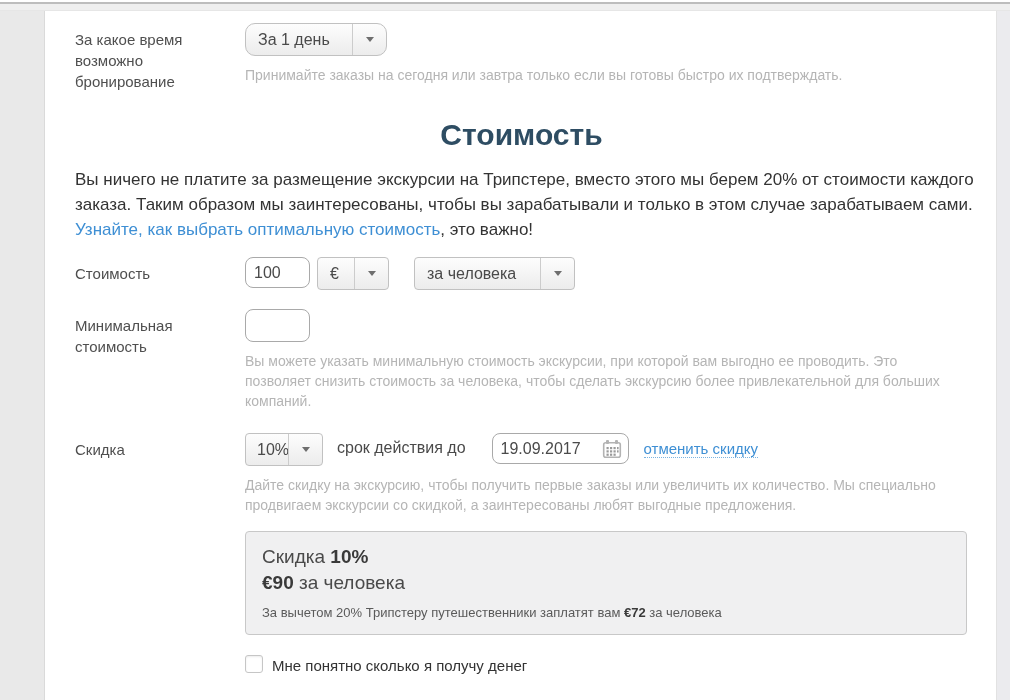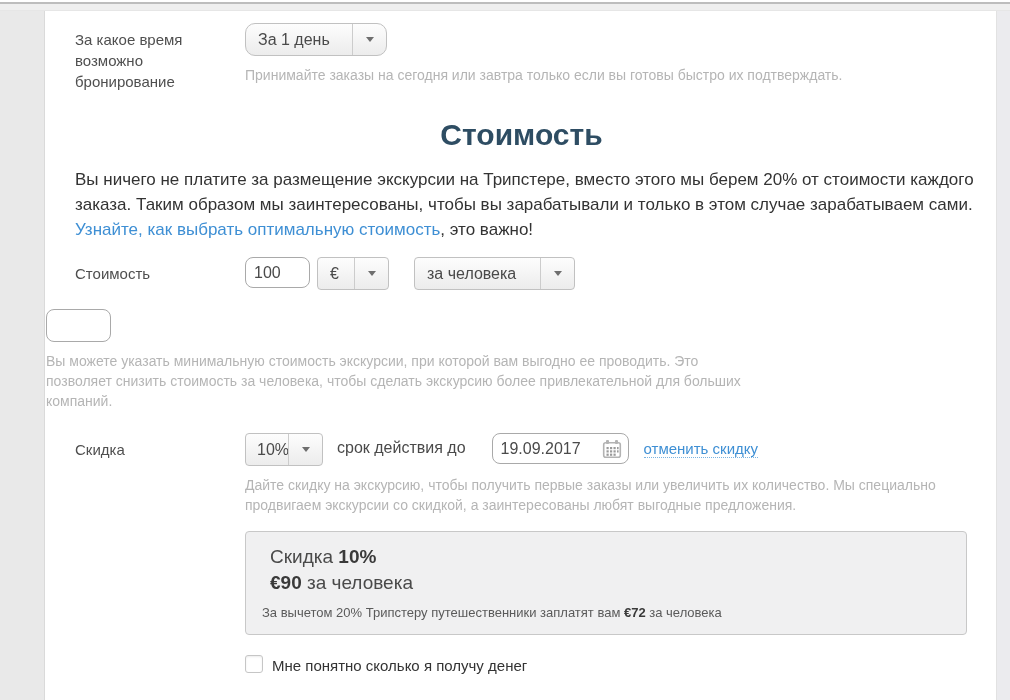--- a/index.html
+++ b/index.html
@@ -40,21 +40,21 @@
 
   .bold-note { margin-top:8px; font-size:15px; font-weight:bold; color:#3a3a3a; }
 
   .date-wrap { position:relative; display:inline-block; }
   .cal-icon { position:absolute; right:7px; top:6px; cursor:pointer; }
 
   .inline-label { font-size:16px; color:#4a4a4a; }
 
   .summary-box { margin:16px 0 0 199px; width:688px; background:#f0f0f1;
                  border:1px solid #c8c8c8; border-radius:4px; padding:12px 16px 14px 16px; }
-  .summary-main { font-size:19px; line-height:26px; color:#4a4a4a;margin-left:8px; }
+  .summary-main { font-size:19px; line-height:26px; color:#4a4a4a; }
   .summary-small { margin-top:9px; font-size:13px; color:#5a5a5a; }
   .b { font-weight:bold; color:#3a3a3a; }
 
   .cb-row { display:flex; align-items:flex-start; margin:0 0 0 199px; }
   .checkbox { flex:0 0 auto; width:16px; height:16px; background:#fff; border:1px solid #c6c6c6;
               border-radius:3px; box-shadow:inset 0 1px 2px rgba(0,0,0,0.08); cursor:pointer; }
   .cb-label { margin-left:9px; font-size:15px; line-height:21px; color:#333; max-width:680px; }
 
   .mt-row1 { margin-top:1px; }
   .mt-price { margin-top:15px; }
@@ -107,20 +107,21 @@
           <span class="dd-text" style="width:101px;">за человека</span>
           <span class="dd-arrow">
               <span class="tri"></span>
             </span>
         </div>
       </div>
     </div>
   </div>
 
   <div class="frow mt-min">
+    <div class="flabel">Минимальная стоимость</div>
     <div class="fbody">
       <input class="text-input" style="width: 47px; height: 31px;" value="">
       <div class="help gap-help" style="max-width:720px;">Вы можете указать минимальную стоимость экскурсии, при которой вам выгодно ее проводить. Это позволяет снизить стоимость за человека, чтобы сделать экскурсию более привлекательной для больших компаний.</div>
     </div>
   </div>
 
   <div class="frow mt-disc">
     <div class="flabel">Скидка</div>
     <div class="fbody">
       <div class="ctrl-line">

